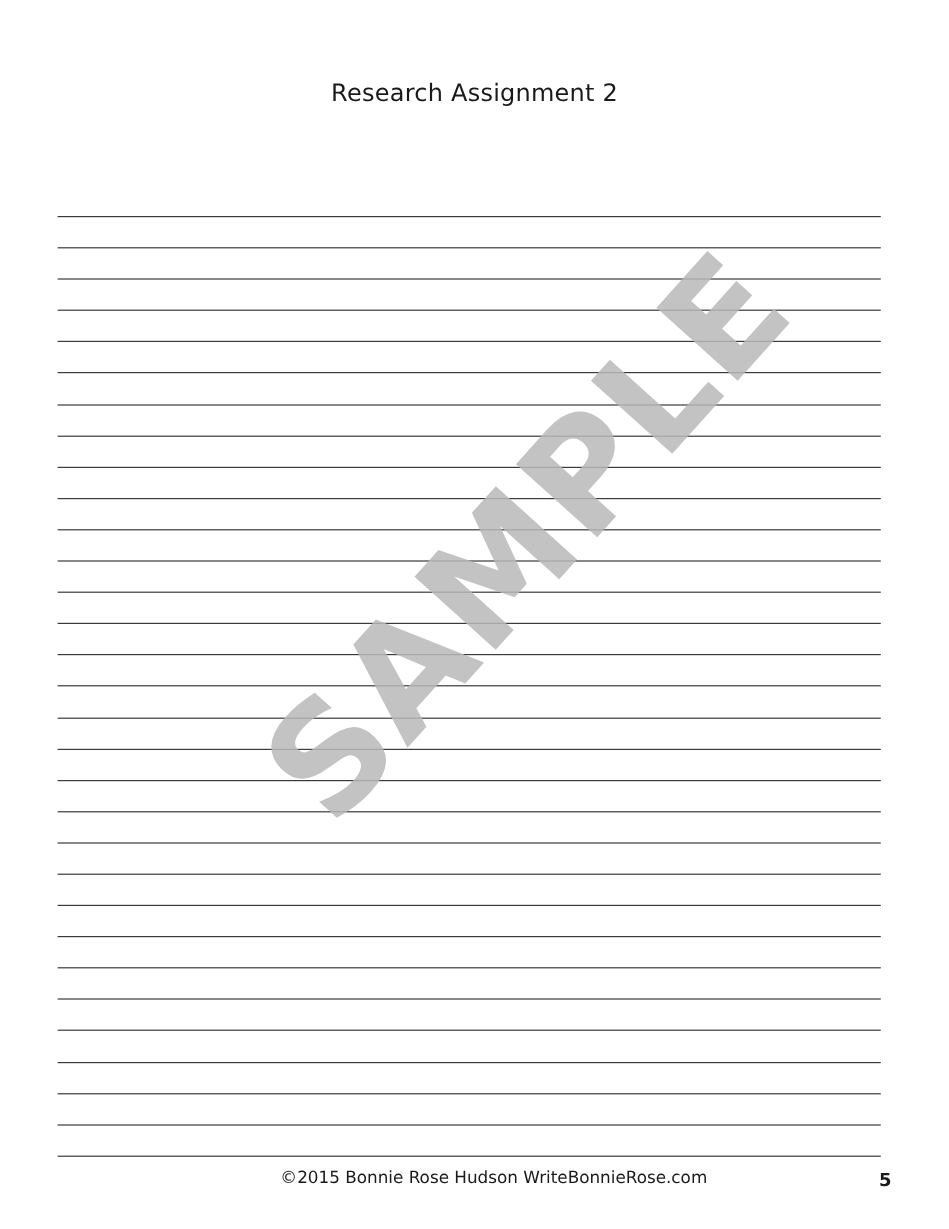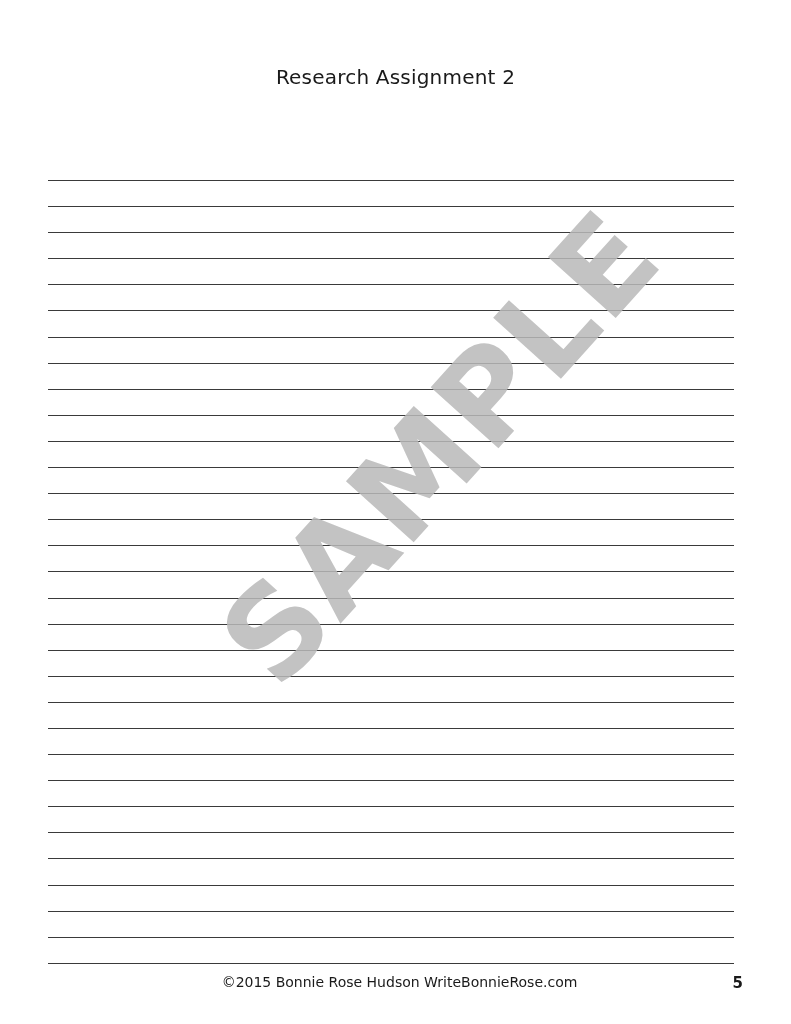--- a/index.html
+++ b/index.html
@@ -75,21 +75,21 @@
   }
   .footer {
     position: absolute;
     left: 48px;
     right: 48px;
     bottom: 28px;
     height: 22px;
   }
   .footer-credit {
     position: absolute;
-    left: 4px;
+    left: 16px;
     width: 100%;
     text-align: center;
     font-size: 14px;
     color: #1a1a1a;
   }
   .footer-page {
     position: absolute;
     right: 0;
     top: 0;
     font-size: 15px;

